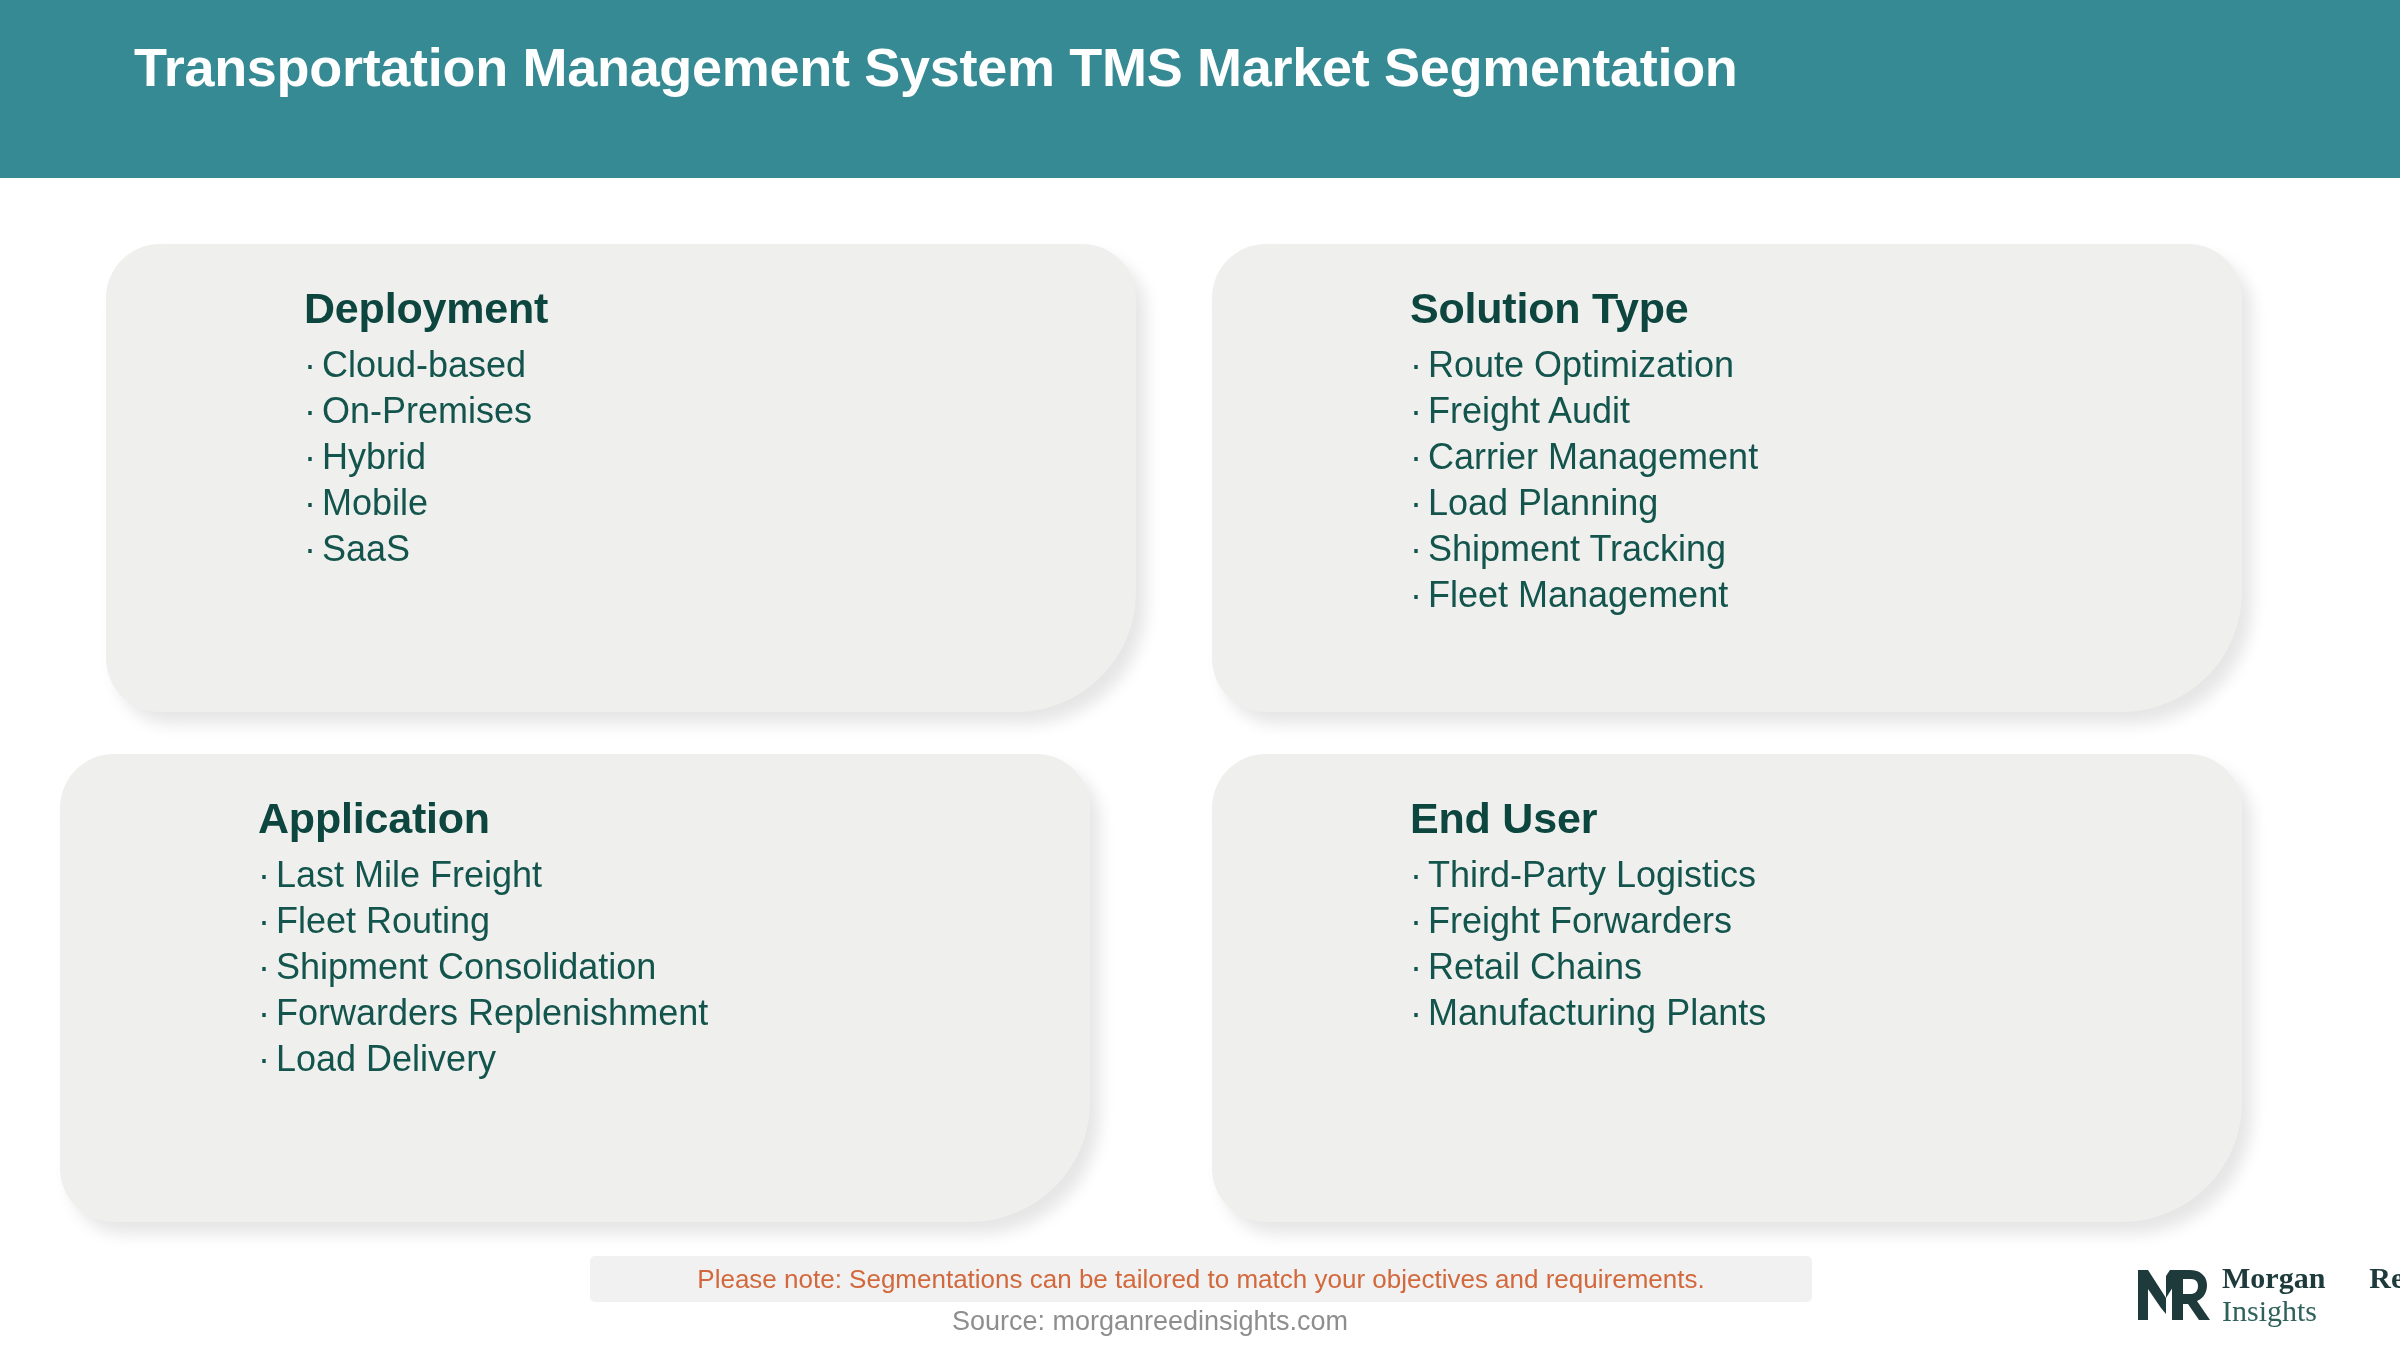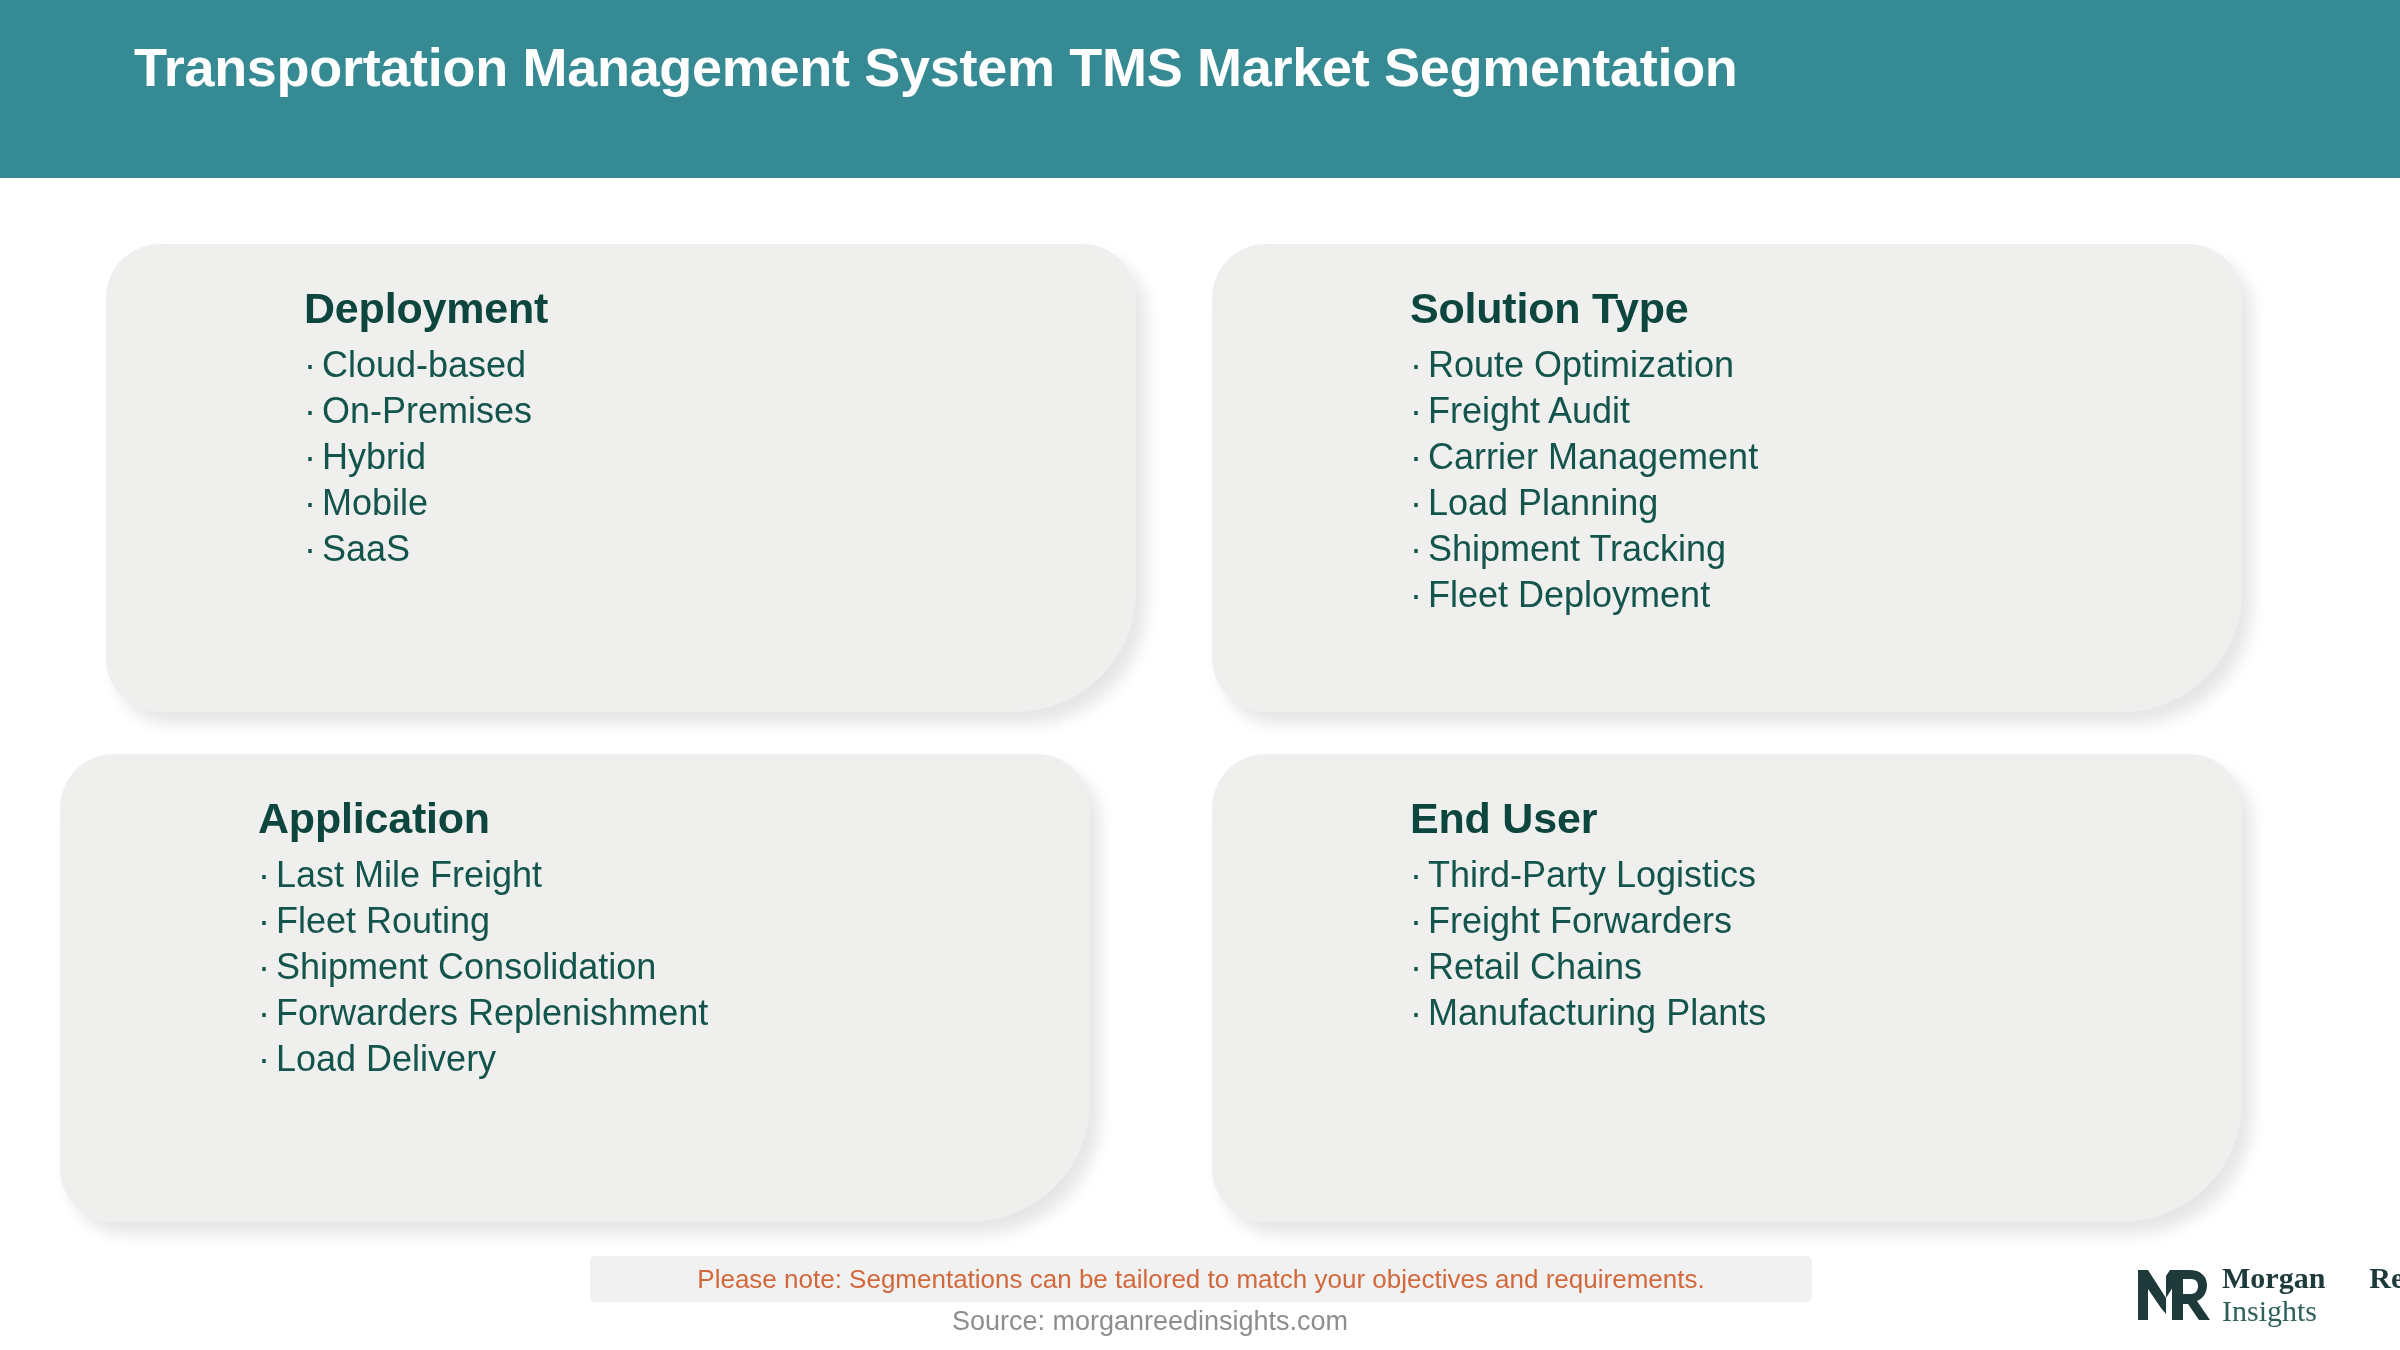--- a/index.html
+++ b/index.html
@@ -191,21 +191,21 @@
 
     <div class="card pos-1">
       <div class="card-inner">
         <div class="card-title">Solution Type</div>
         <ul class="card-list dense">
           <li><span class="bullet">·</span><span>Route Optimization</span></li>
           <li><span class="bullet">·</span><span>Freight Audit</span></li>
           <li><span class="bullet">·</span><span>Carrier Management</span></li>
           <li><span class="bullet">·</span><span>Load Planning</span></li>
           <li><span class="bullet">·</span><span>Shipment Tracking</span></li>
-          <li><span class="bullet">·</span><span>Fleet Deployment</span></li>
+          <li><span class="bullet">·</span><span>Fleet Management</span></li>
         </ul>
       </div>
     </div>
 
     <div class="card pos-2">
       <div class="card-inner">
         <div class="card-title">Application</div>
         <ul class="card-list">
           <li><span class="bullet">·</span><span>Last Mile Freight</span></li>
           <li><span class="bullet">·</span><span>Fleet Routing</span></li>

